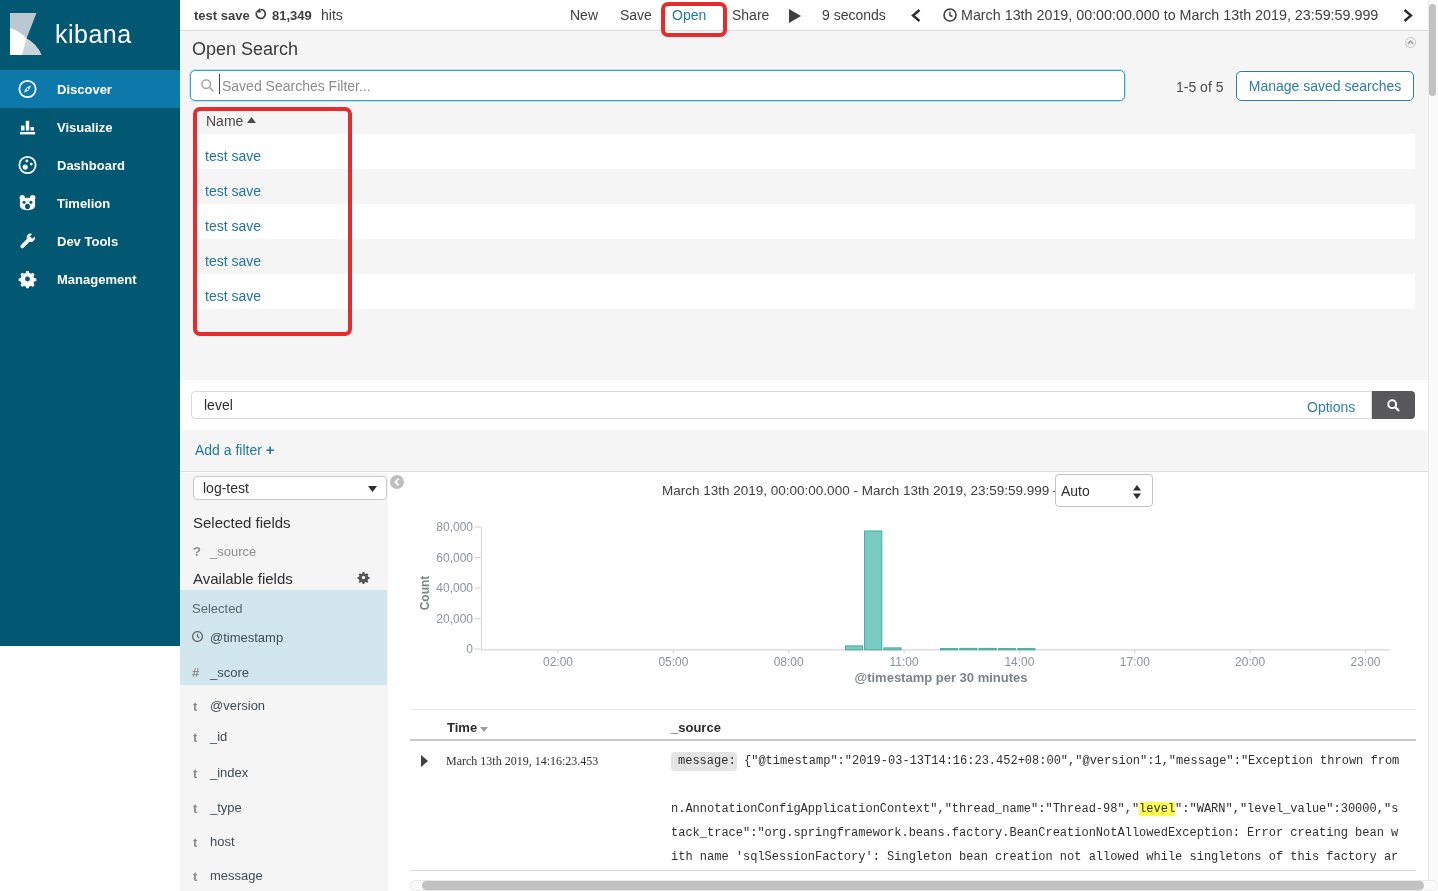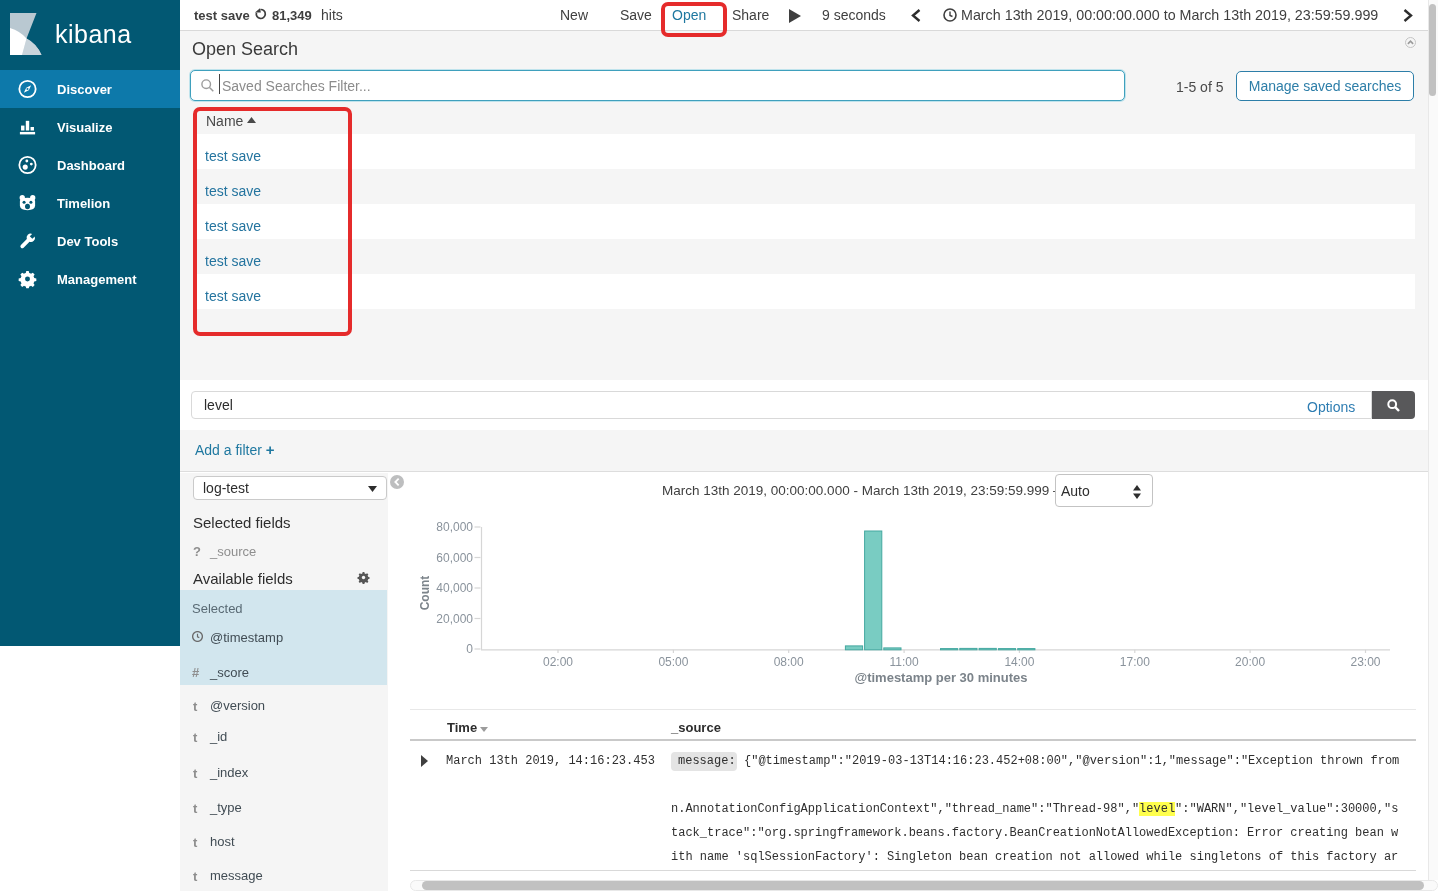--- a/index.html
+++ b/index.html
@@ -92,21 +92,21 @@
 
 <div id="topbar">
   <span class="tb" style="left:14px;font-weight:700;font-size:13px;top:8px;">test save</span>
   <svg class="abs" style="left:74px;top:8px;" width="13" height="12" viewBox="0 0 13 12">
       <path d="M6.41,1.52 A4.5,4.5 0 1 1 2.45,4.83" fill="none" stroke="#3f3f3f" stroke-width="1.7"></path>
       <path d="M1.0,4.4 L5.9,0.3 L6.9,4.6 Z" fill="#3f3f3f"></path>
     </svg>
   <span class="tb" style="left:92px;font-weight:700;font-size:13px;top:8px;">81,349</span>
   <span class="tb" style="left:141px;">hits</span>
 
-  <span class="tb" style="left:380px;text-align:center;">New</span>
+  <span class="tb" style="left:390px;text-align:center;">New</span>
   <span class="tb" style="left:440px;">Save</span>
   <span class="tb" style="left:492px;color:#1f78a0;">Open</span>
   <span class="tb" style="left:552px;">Share</span>
   <svg class="abs" style="left:608px;top:9px;" width="13" height="14" viewBox="0 0 13 14">
       <path d="M1,0 L13,7 L1,14 Z" fill="#3f3f3f"></path>
     </svg>
   <span class="tb" style="left:642px;">9 seconds</span>
 
   <svg class="abs" style="left:731px;top:9px;" width="10" height="13" viewBox="0 0 10 13">
       <path d="M8.5,1 L2,6.5 L8.5,12" fill="none" stroke="#2d2d2d" stroke-width="2.4"></path>
@@ -278,21 +278,21 @@
   <div class="abs" style="left:59px;top:247px;font-size:13px;font-weight:700;color:#2d2d2d;">Time</div>
   <svg class="abs" style="left:92px;top:254px;" width="8" height="5" viewBox="0 0 8 5">
       <path d="M0,0 L8,0 L4,5 Z" fill="#9c9c9c"></path>
     </svg>
   <div class="abs" style="left:283px;top:247px;font-size:13px;font-weight:700;color:#2d2d2d;">_source</div>
   <div class="abs" style="left:22px;top:266px;width:1006px;height:2px;background:#c9c9c9;"></div>
 
   <svg class="abs" style="left:32px;top:282px;" width="8" height="12" viewBox="0 0 8 12">
       <path d="M1,0 L8,6 L1,12 Z" fill="#3f3f3f"></path>
     </svg>
-  <div class="abs mono" style="left:58px;top:281px;font-size:12px;color:#2f2f2f;">March 13th 2019, 14:16:23.453</div>
+  <div class="abs mono" style="left:58px;top:281px;font-size:12px;color:#2f2f2f;font-family:Liberation Serif, serif;">March 13th 2019, 14:16:23.453</div>
 
   <div class="abs" style="left:283px;top:279px;width:66px;height:19px;background:#e4e4e4;border-radius:4px;"></div>
   <div class="abs mono" style="left:290px;top:281px;font-size:12px;color:#2f2f2f;">message:</div>
   <div class="jsonl" style="left:356px;top:281px;">{"@timestamp":"2019-03-13T14:16:23.452+08:00","@version":1,"message":"Exception thrown from</div>
   <div class="jsonl" style="top:329px;">n.AnnotationConfigApplicationContext","thread_name":"Thread-98","<span style="background:#ffff4d;">level</span>":"WARN","level_value":30000,"s</div>
   <div class="jsonl" style="top:353px;">tack_trace":"org.springframework.beans.factory.BeanCreationNotAllowedException: Error creating bean w</div>
   <div class="jsonl" style="top:377px;">ith name 'sqlSessionFactory': Singleton bean creation not allowed while singletons of this factory ar</div>
 
   <div class="abs" style="left:22px;top:397px;width:1006px;height:0;border-top:1px solid #d9d9d9;"></div>
 

